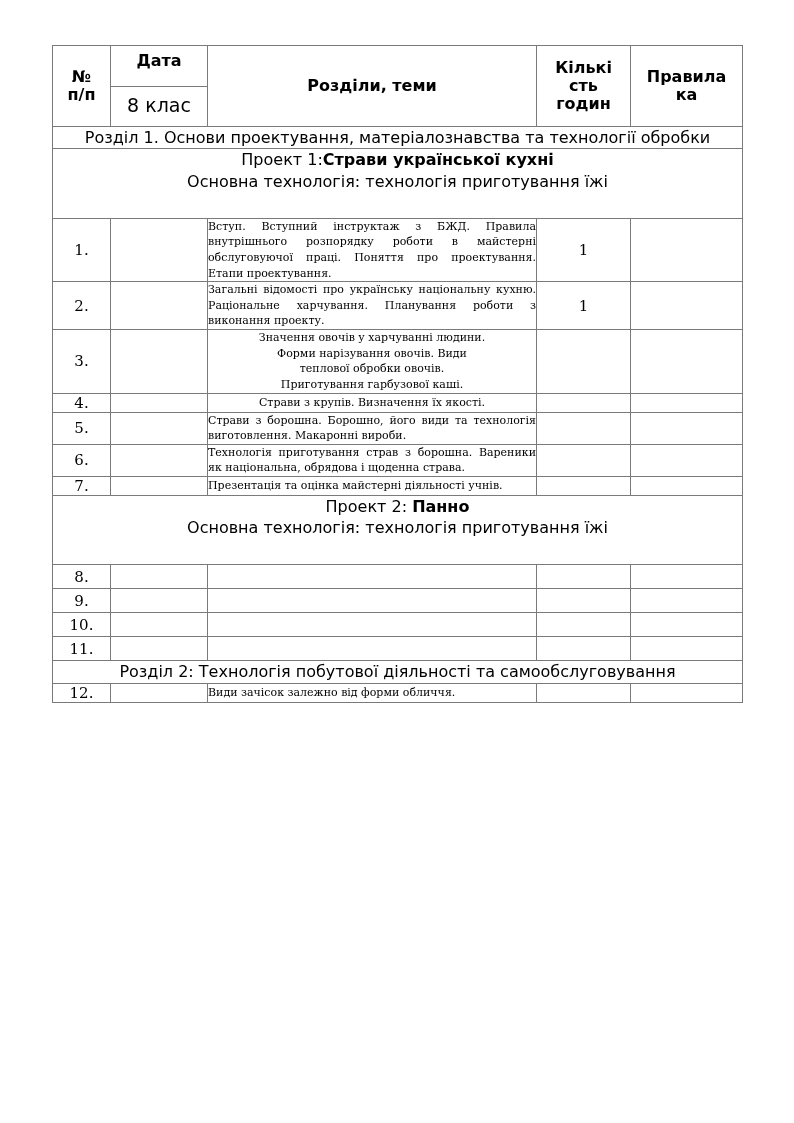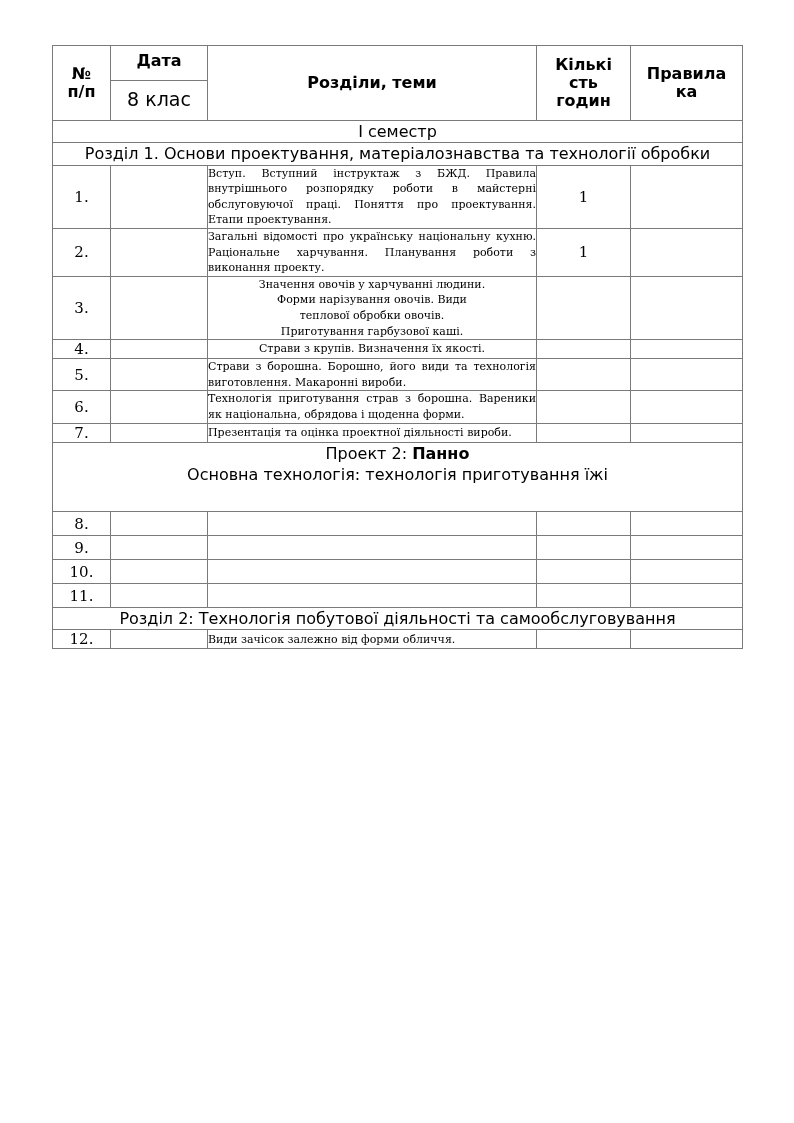--- a/index.html
+++ b/index.html
@@ -60,21 +60,21 @@
     display: block;
     width: 100%;
     height: 100%;
   }
   .date-top {
     display: block;
     font-family: "DejaVu Sans", sans-serif;
     font-weight: bold;
     font-size: 16px;
     text-align: center;
-    padding: 5px 2px 10px 2px;
+    padding: 5px 2px 16px 2px;
     border-bottom: 1px solid #7a7a7a;
   }
   .date-bot {
     display: block;
     font-family: "DejaVu Sans", sans-serif;
     font-weight: normal;
     font-size: 19px;
     text-align: center;
     padding: 7px 2px 10px 2px;
   }
@@ -151,24 +151,27 @@
         <th class="hdr-cell">Розділи, теми</th>
         <th class="hdr-cell" style="white-space:pre-line;">Кількі
 сть
 годин</th>
         <th class="hdr-cell" style="white-space:pre-line;">Правила
 ка</th>
       </tr>
     </thead>
     <tbody id="plan-body">
         <tr>
-          <td colspan="5" class="banner">I семестр</td>
-        </tr>
-        <tr>
           <td colspan="5" class="banner">Розділ 1. Основи проектування, матеріалознавства та технології обробки</td>
+        </tr>
+        <tr>
+          <td colspan="5" class="banner pad-bottom">
+            <div><span>Проект 1:</span><b>Страви української кухні</b></div>
+            <div>Основна технологія: технологія приготування їжі</div>
+          </td>
         </tr>
         <tr>
           <td class="num-cell">1.</td>
           <td class="date-cell"></td>
           <td class="theme-cell">Вступ. Вступний інструктаж з БЖД. Правила внутрішнього розпорядку роботи в майстерні обслуговуючої праці. Поняття про проектування. Етапи проектування.</td>
           <td class="hours-cell">1</td>
           <td class="note-cell"></td>
         </tr>
         <tr>
           <td class="num-cell">2.</td>
@@ -197,28 +200,28 @@
         <tr>
           <td class="num-cell">5.</td>
           <td class="date-cell"></td>
           <td class="theme-cell">Страви з борошна. Борошно, його види та технологія виготовлення. Макаронні вироби.</td>
           <td class="hours-cell"></td>
           <td class="note-cell"></td>
         </tr>
         <tr>
           <td class="num-cell">6.</td>
           <td class="date-cell"></td>
-          <td class="theme-cell">Технологія приготування страв з борошна. Вареники як національна, обрядова і щоденна форми.</td>
+          <td class="theme-cell">Технологія приготування страв з борошна. Вареники як національна, обрядова і щоденна страва.</td>
           <td class="hours-cell"></td>
           <td class="note-cell"></td>
         </tr>
         <tr>
           <td class="num-cell">7.</td>
           <td class="date-cell"></td>
-          <td class="theme-cell">Презентація та оцінка проектної діяльності вироби.</td>
+          <td class="theme-cell">Презентація та оцінка майстерні діяльності учнів.</td>
           <td class="hours-cell"></td>
           <td class="note-cell"></td>
         </tr>
         <tr>
           <td colspan="5" class="banner pad-bottom">
             <div><span>Проект 2: </span><b>Панно</b></div>
             <div>Основна технологія: технологія приготування їжі</div>
           </td>
         </tr>
         <tr class="r-empty">

